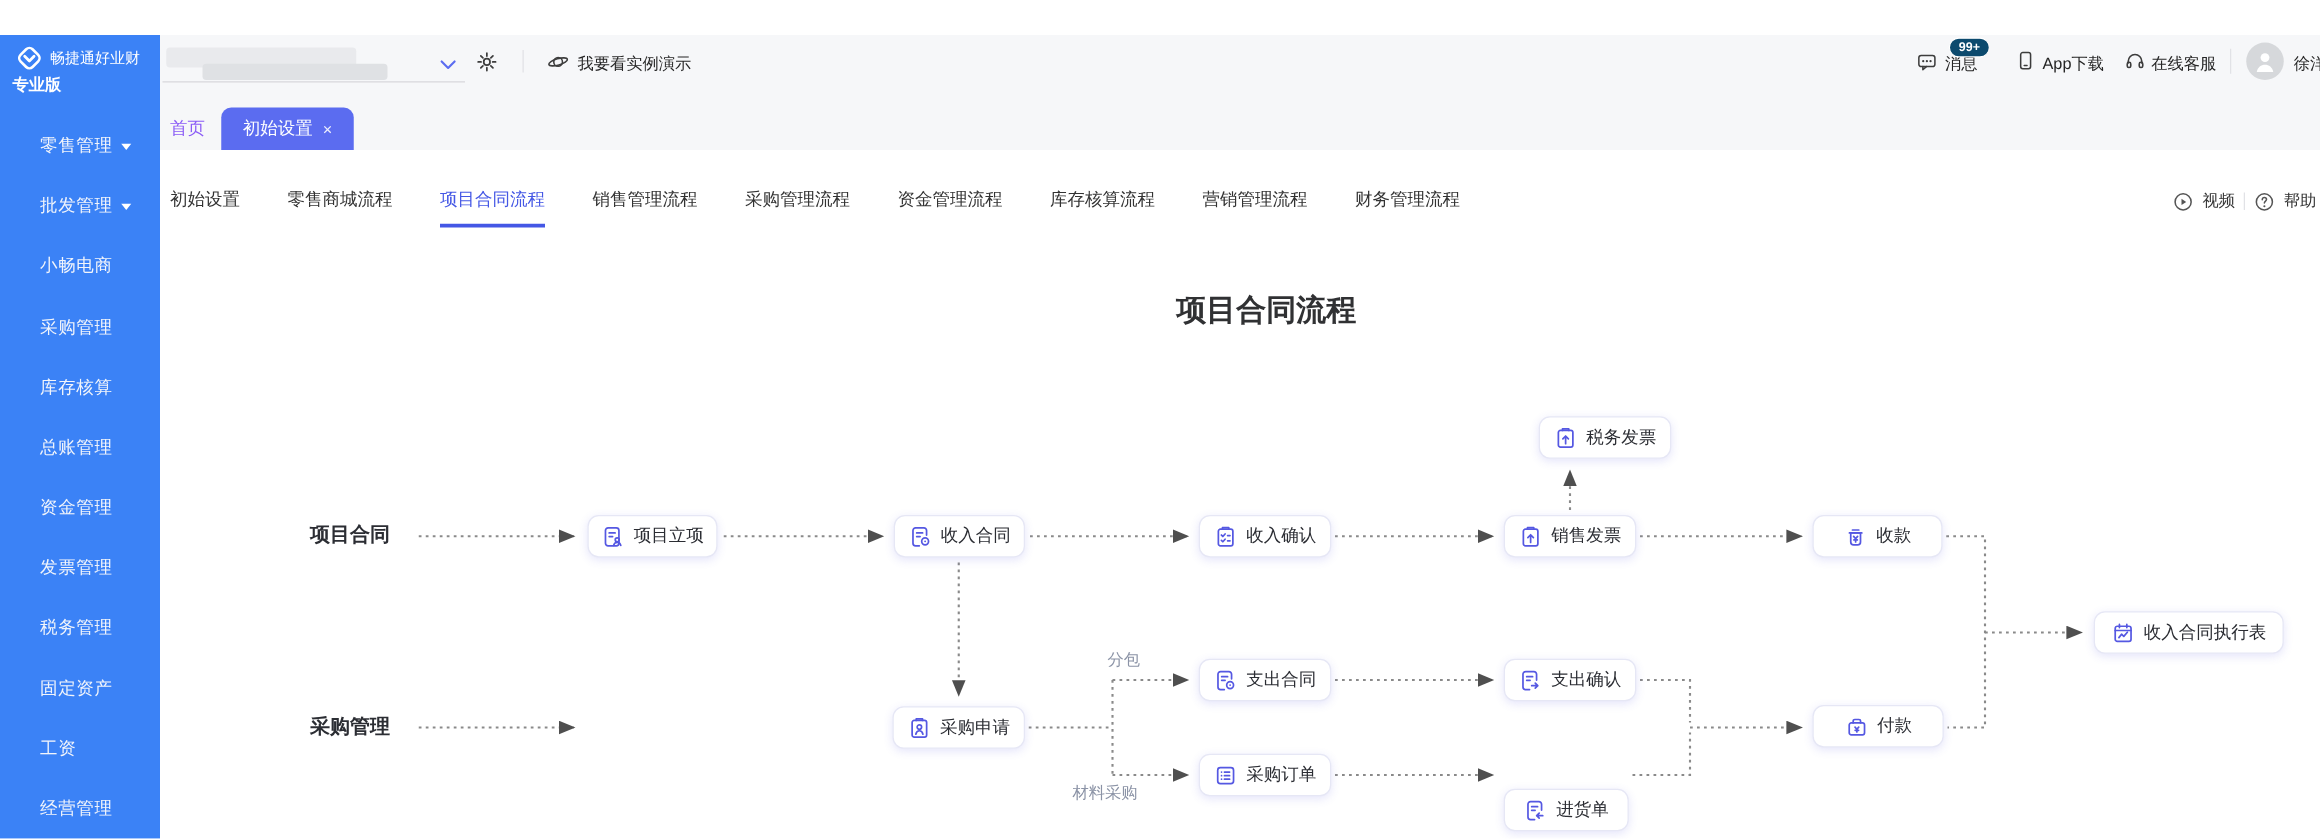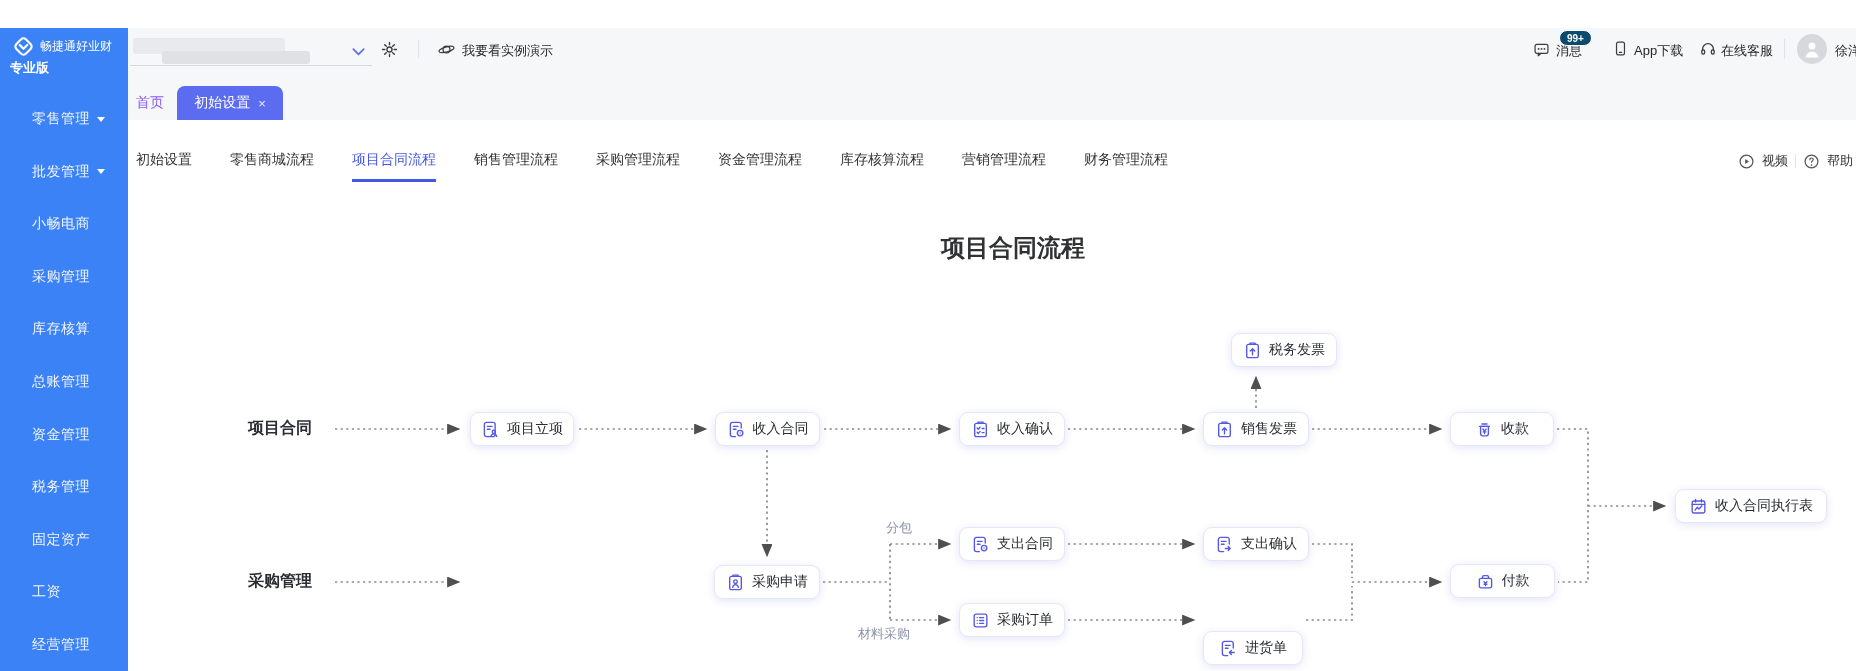--- a/index.html
+++ b/index.html
@@ -91,20 +91,23 @@
           <span>采购管理</span>
         </div>
         <div class="side-item">
           <span>库存核算</span>
         </div>
         <div class="side-item">
           <span>总账管理</span>
         </div>
         <div class="side-item">
           <span>资金管理</span>
+        </div>
+        <div class="side-item">
+          <span>发票管理</span>
         </div>
         <div class="side-item">
           <span>税务管理</span>
         </div>
         <div class="side-item">
           <span>固定资产</span>
         </div>
         <div class="side-item">
           <span>工资</span>
         </div>

